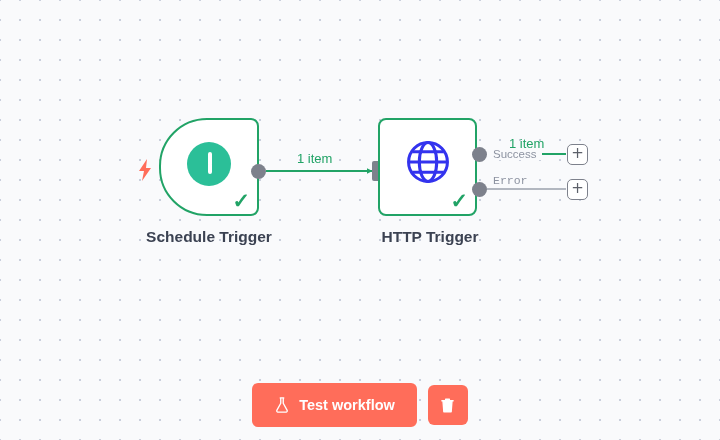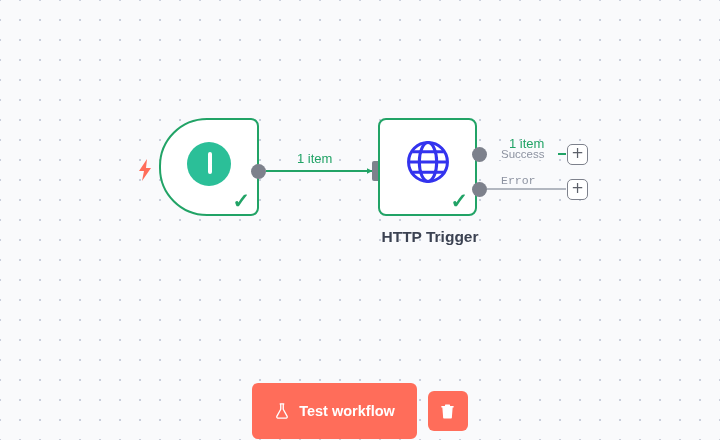--- a/index.html
+++ b/index.html
@@ -165,21 +165,21 @@
     color: #21a366;
     font-size: 13px;
     white-space: nowrap;
   }
   .port-label {
     position: absolute;
     color: #8d93a1;
     font-size: 11.5px;
     white-space: nowrap;
     background: #f9fafc;
-    padding: 0 14px;
+    padding: 0 6px;
   }
 
   
   #toolbar {
     position: absolute;
     left: 0;
     top: 383px;
     width: 720px;
     display: flex;
     justify-content: center;
@@ -187,21 +187,21 @@
     gap: 11px;
   }
   .btn-test {
     display: flex;
     align-items: center;
     gap: 9px;
     background: #ff6d5a;
     color: #ffffff;
     border: none;
     border-radius: 6px;
-    height: 56px;
+    height: 44px;
     padding: 0 22px;
     font-family: "Liberation Sans", sans-serif;
     font-size: 14.5px;
     font-weight: bold;
     cursor: pointer;
   }
   .btn-delete {
     display: flex;
     align-items: center;
     justify-content: center;
@@ -243,20 +243,21 @@
       <div class="clock-circle">
         <div class="clock-hand-v"></div>
         <div class="clock-hand-h"></div>
       </div>
     </div>
     <div class="node-check">✓</div>
   </div>
 
   <div class="port-out" style="left:251px; top:164px;"></div>
 
+  <div class="node-title" style="left:109px; top:228px; width:200px;">Schedule Trigger</div>
 
   <div class="item-label" style="left:297px; top:151px;">1 item</div>
 
   <div class="port-in" style="left:372px; top:161px;"></div>
 
   <div class="node node-http">
     <div class="node-icon">
       <svg viewBox="0 0 44 44" width="45" height="45" xmlns="http://www.w3.org/2000/svg">
         <g fill="none" stroke="#3333ee" stroke-width="3">
           <circle cx="22" cy="22" r="19"></circle>

